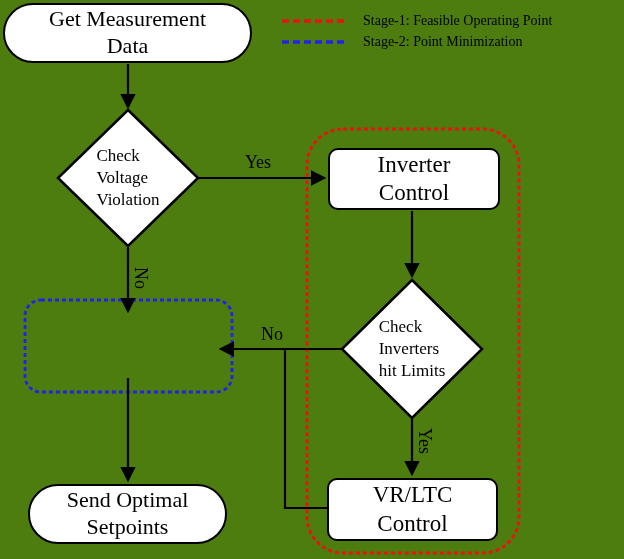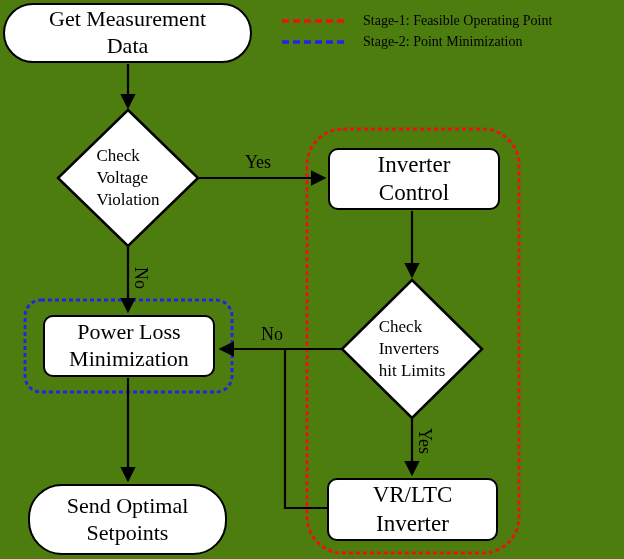--- a/index.html
+++ b/index.html
@@ -21,21 +21,21 @@
   }
   .elabel {
     position:absolute; display:flex; align-items:center; justify-content:center;
     font-size:18px; line-height:1;
   }
   .rot { transform:rotate(90deg); }
   .legend { position:absolute; left:281px; top:11px; display:flex; flex-direction:column; gap:2px; }
   .legend-row { display:flex; align-items:center; gap:18px; height:19px; }
   .legend-label { font-size:14px; white-space:nowrap; }
   #n-start   { left:3px;   top:3px;   width:249px; height:60px; font-size:22px; }
-  #n-send    { left:28px;  top:484px; width:199px; height:71px; font-size:22px; }
+  #n-send    { left:28px;  top:484px; width:199px; height:60px; font-size:22px; }
   #n-inverter{ left:328px; top:148px; width:172px; height:62px; font-size:23px; }
   #n-ploss   { left:43px;  top:315px; width:172px; height:62px; font-size:22px; }
   #n-vrltc   { left:327px; top:478px; width:171px; height:63px; font-size:23px; }
   #d1-label  { left:58px;  top:130px; width:140px; height:96px; }
   #d2-label  { left:342px; top:301px; width:140px; height:96px; }
   #el-yes1   { left:236px; top:150px; width:44px; height:24px; }
   #el-no2    { left:252px; top:322px; width:40px; height:24px; }
   #el-no1    { left:125px; top:267px; width:32px; height:22px; }
   #el-yes2   { left:407px; top:430px; width:36px; height:22px; }
 </style>
@@ -66,25 +66,23 @@
     <line x1="342" y1="349" x2="221" y2="349" stroke="#000" stroke-width="2.2" marker-end="url(#arrow)"></line>
     <line x1="128" y1="378" x2="128" y2="480" stroke="#000" stroke-width="2.2" marker-end="url(#arrow)"></line>
   </svg>
 
   <div class="node terminator" id="n-start">Get Measurement
 Data</div>
 
   <div class="node" id="n-inverter">Inverter
 Control</div>
 
-  <div class="node" id="n-ploss">Power Loss
-Minimization</div>
 
   <div class="node" id="n-vrltc">VR/LTC
-Inverter</div>
+Control</div>
 
   <div class="node terminator" id="n-send">Send Optimal
 Setpoints</div>
 
   <div class="dlabel" id="d1-label">Check
 Voltage
 Violation</div>
 
   <div class="dlabel" id="d2-label">Check
 Inverters

